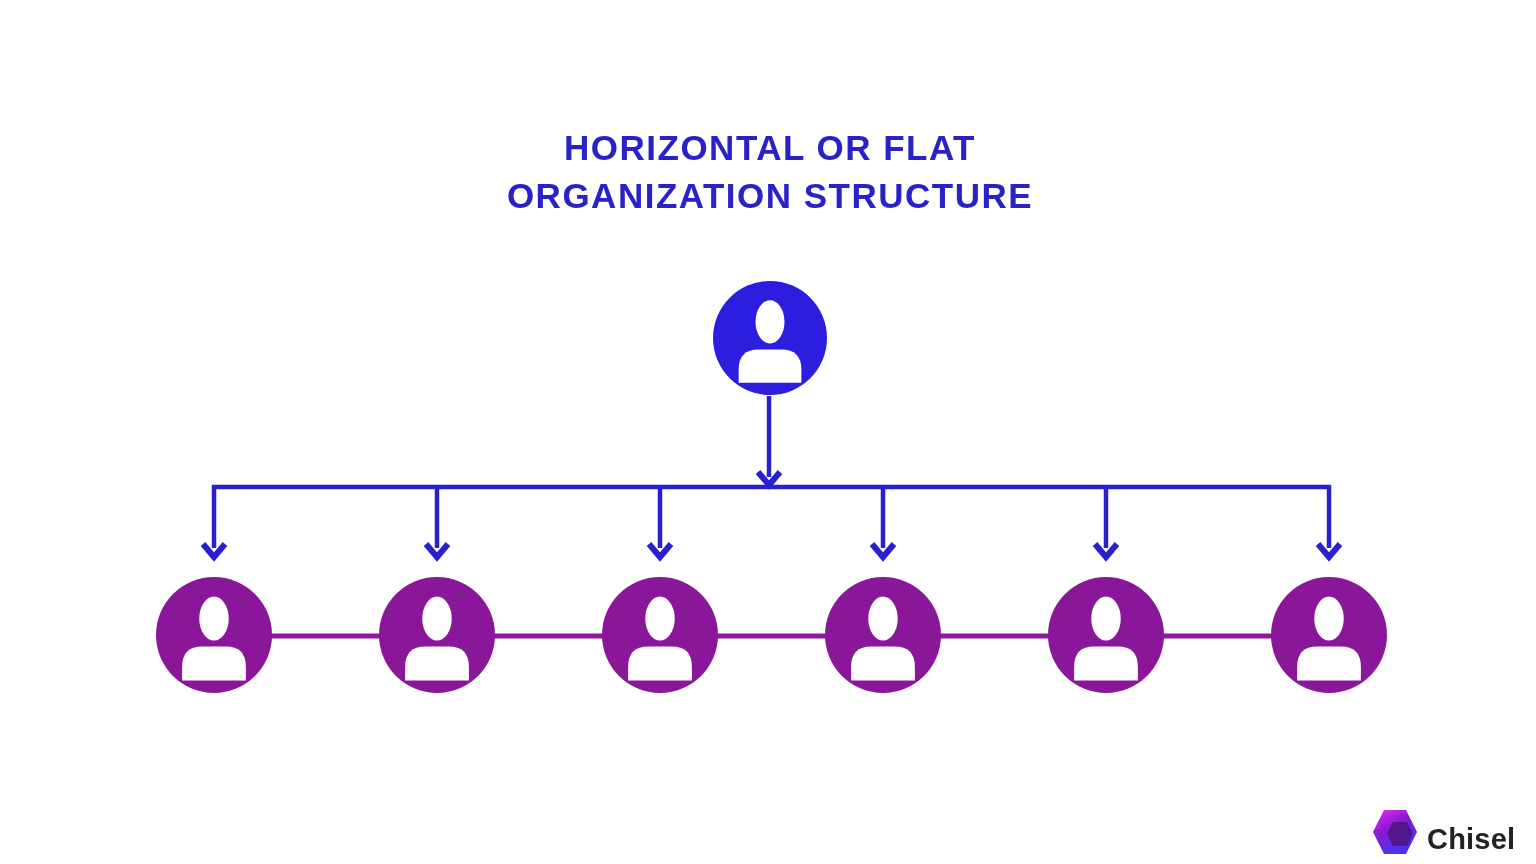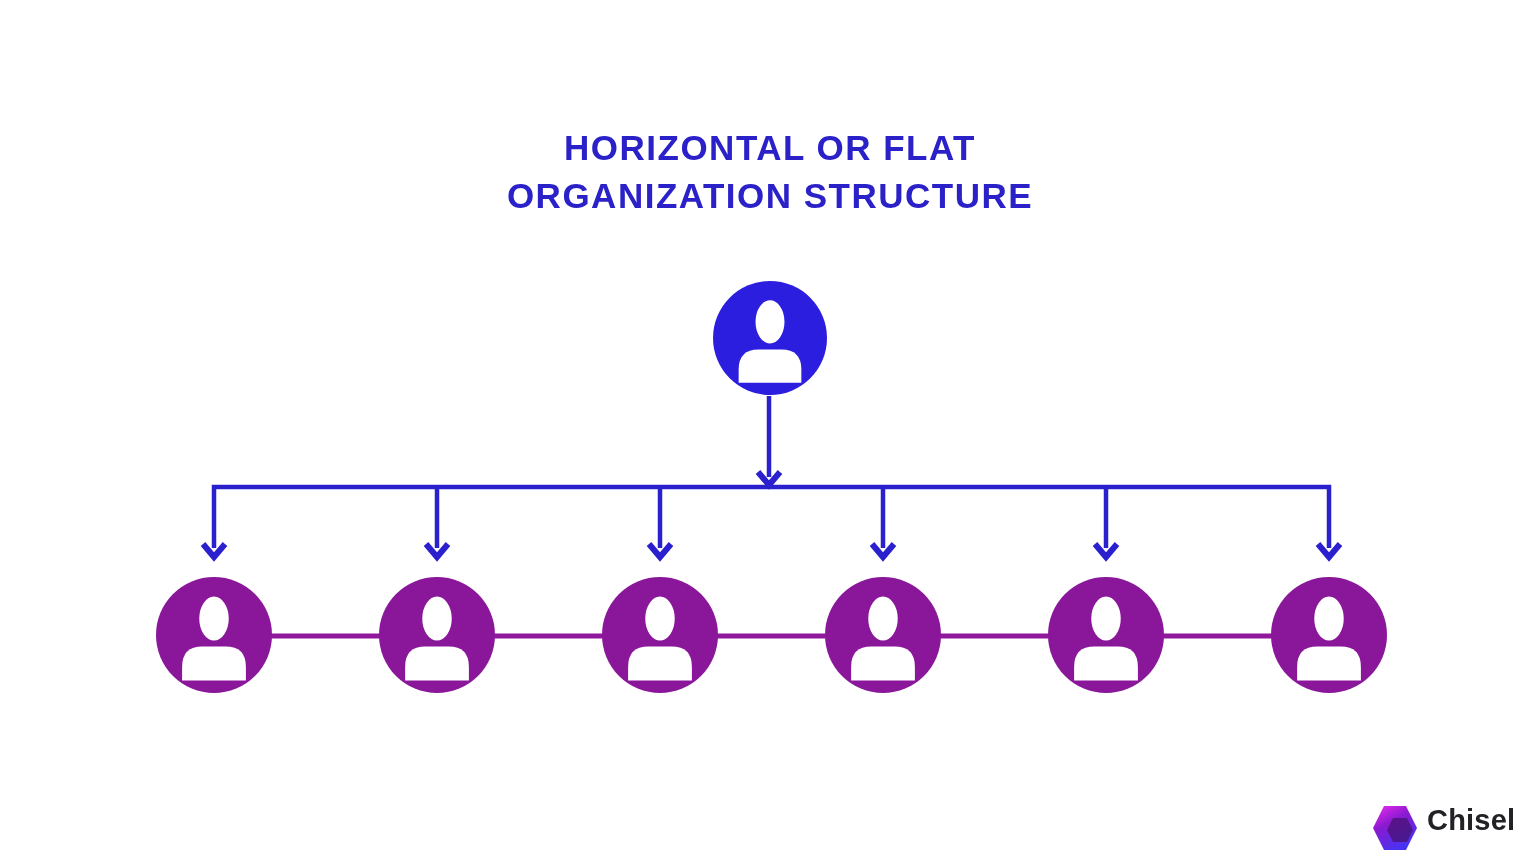--- a/index.html
+++ b/index.html
@@ -40,21 +40,21 @@
   .blue-stroke{stroke:var(--connector_blue);fill:none;}
   .purple-stroke{stroke:var(--connector_purple);fill:none;}
   .manager-color{color:var(--manager_node);}
   .member-color{color:var(--member_node);}
   .brand{
     position:absolute;
     left:1372px;
     top:804px;
     height:52px;
     display:flex;
-    align-items:flex-start;
+    align-items:flex-end;
     gap:9px;
   }
   .brand-text{
     color:var(--brand_text);
     font-size:29px;
     font-weight:700;
     letter-spacing:0.2px;
   }
 </style>
 </head>

